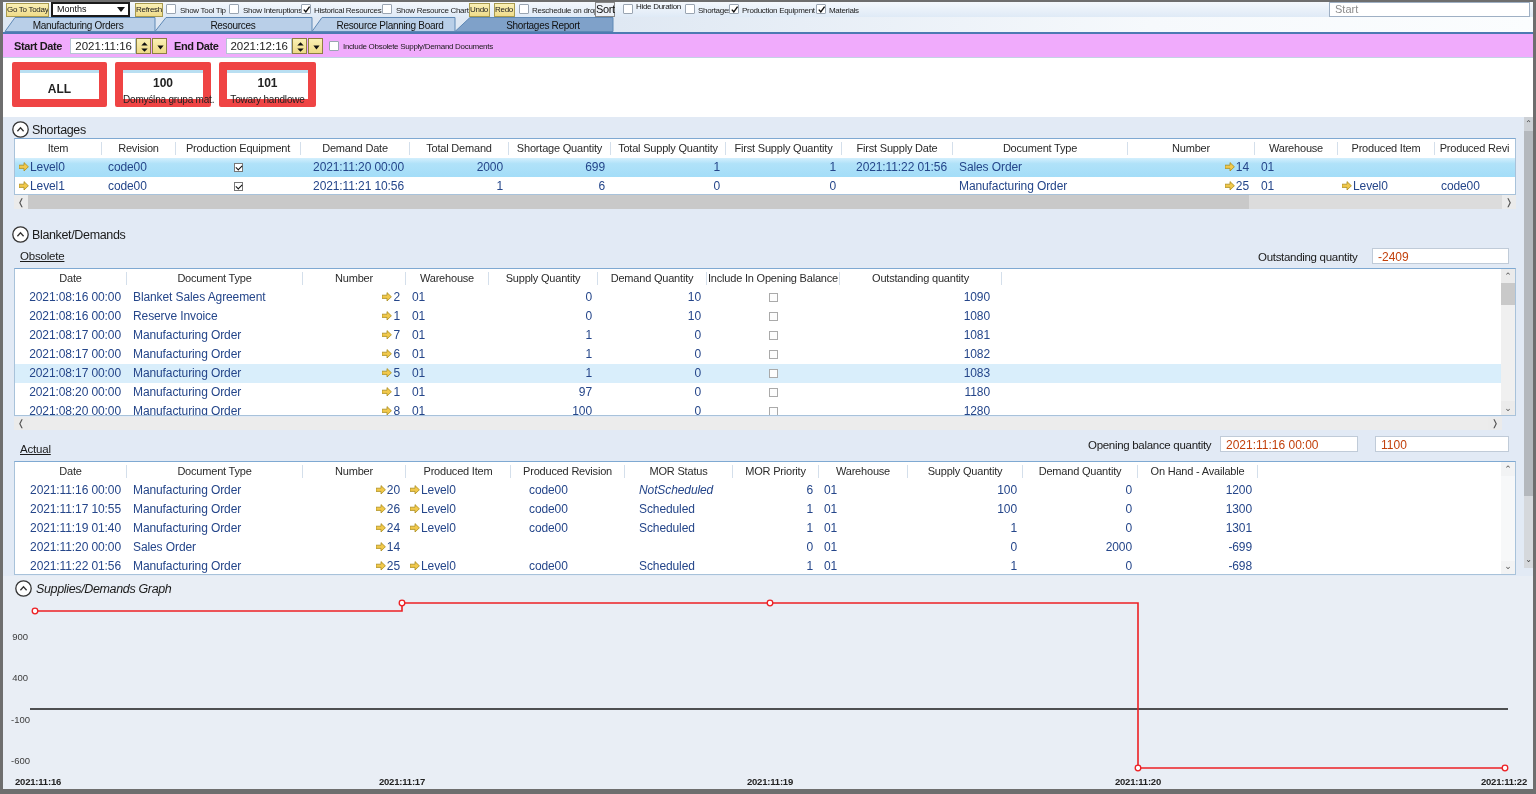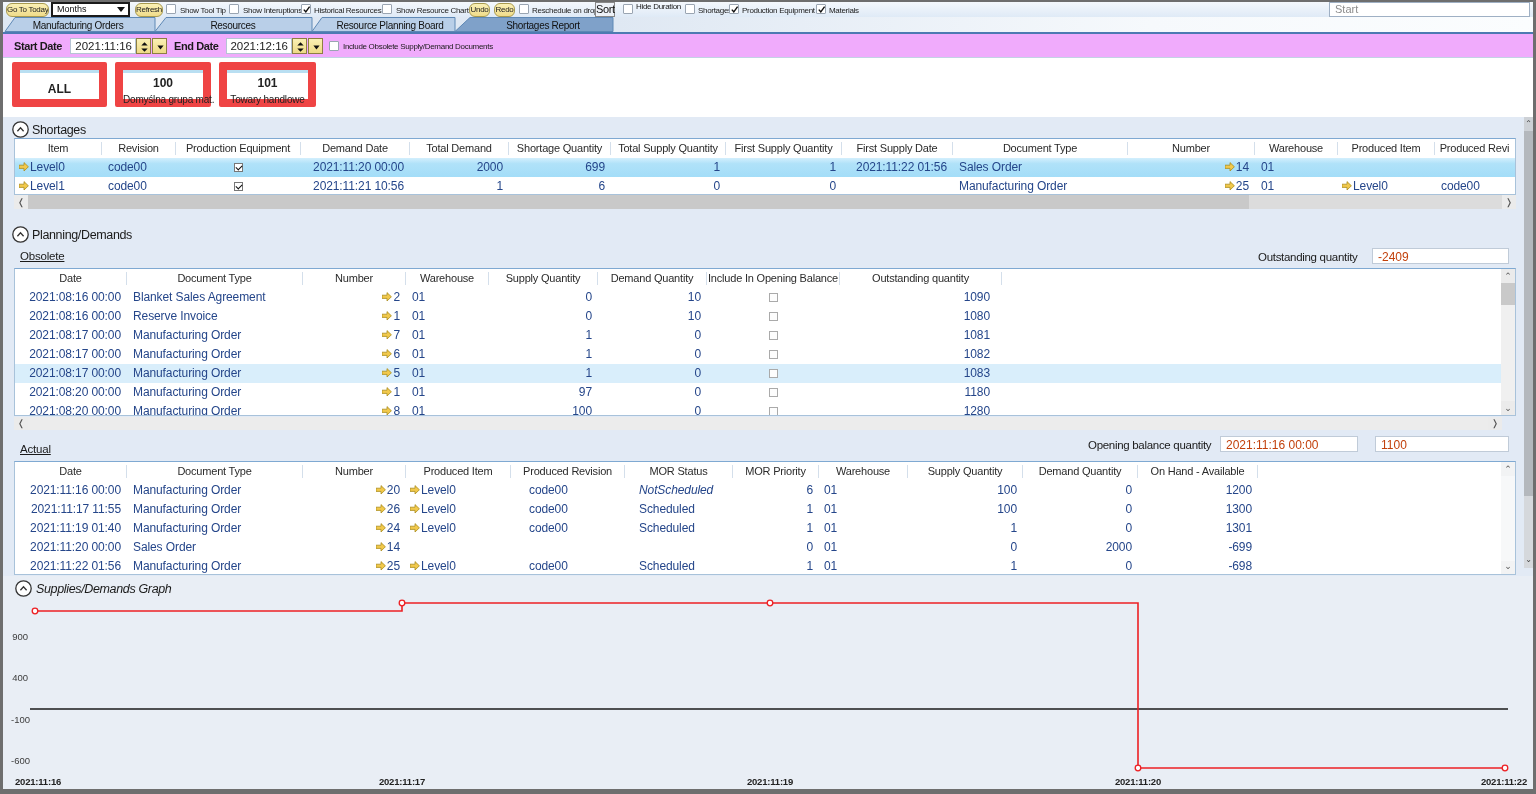--- a/index.html
+++ b/index.html
@@ -3,21 +3,21 @@
 <meta charset="utf-8">
 <style>
 * { margin:0; padding:0; box-sizing:border-box; }
 html,body { width:1536px; height:794px; overflow:hidden; }
 body { font-family:"Liberation Sans", sans-serif; background:#6e6e6e; position:relative; }
 #page { position:absolute; left:0; top:0; width:1536px; height:794px; background:#e2eaf5; overflow:hidden; }
 .abs { position:absolute; }
 .frame { position:absolute; background:#6e6e6e; z-index:50; }
 
 #toolbar { position:absolute; left:3px; top:2px; width:1530px; height:15px; background:linear-gradient(#f4f8fd,#dfeaf6); }
-.ybtn { position:absolute; top:1px; height:14px; background:linear-gradient(#faf0b4,#f0dc8a); border:1px solid #a89a50; border-radius:6px; font-size:8px; letter-spacing:-0.3px; color:#222; text-align:center; line-height:12px; white-space:nowrap; overflow:hidden; }
+.ybtn { position:absolute; top:1px; height:14px; background:linear-gradient(#faf0b4,#f0dc8a); border:1px solid #a89a50; border-radius:0; font-size:8px; letter-spacing:-0.3px; color:#222; text-align:left; line-height:12px; white-space:nowrap; overflow:hidden; }
 .cb { position:absolute; width:10px; height:10px; background:#fff; border:1px solid #9aa5b2; border-radius:1px; }
 .cb svg { position:absolute; left:0px; top:0px; }
 .cblbl { position:absolute; font-size:8px; letter-spacing:-0.3px; color:#1a1a1a; line-height:10px; white-space:nowrap; }
 
 #tabrow { position:absolute; left:3px; top:17px; width:1530px; height:15px; background:linear-gradient(to right,#dfe8f3 0%,#dfe8f3 40%,#f6f9fc 75%,#fbfdfe 100%); }
 
 #daterow { position:absolute; left:3px; top:34px; width:1530px; height:24px; background:#f0abfc; border-bottom:1px solid #c2d2e4; }
 .dlbl { position:absolute; top:6px; font-size:11px; font-weight:bold; letter-spacing:-0.4px; color:#1a1a1a; }
 .dinput { position:absolute; top:4px; height:16px; background:#fff; border:1px solid #b6c4d4; font-size:11.5px; line-height:14px; color:#222; text-align:right; }
 .spin { position:absolute; top:4px; width:15px; height:16px; background:linear-gradient(#faf0b4,#eeda86); border:1px solid #8d7f42; }
@@ -233,21 +233,21 @@
   <div class="hsb" style="left:14px; top:195px; width:1502px; background:#dcdcdc;">
     <div class="sbarrow" style="left:0;">❬</div>
     <div class="sbthumb" style="left:14px; top:0; width:1221px; height:14px;"></div>
     <div class="sbarrow" style="right:0;">❭</div>
   </div>
 
   <svg class="chev" style="left:12px; top:226px;" width="17" height="17">
       <circle cx="8.5" cy="8.5" r="7.7" fill="#fff" stroke="#333" stroke-width="1.3"></circle>
       <path d="M5.4 10.2 L8.5 6.8 L11.6 10.2" stroke="#333" stroke-width="1.3" fill="none"></path>
     </svg>
-  <div class="sechead" style="left:32px; top:228px;">Planning/Demands</div>
+  <div class="sechead" style="left:32px; top:228px;">Blanket/Demands</div>
   <a class="ul" style="left:20px; top:250px;">Obsolete</a>
   <div class="glbl" style="left:1258px; top:251px;">Outstanding quantity</div>
   <div class="ginput" style="left:1372px; top:248px; width:137px;">-2409</div>
   <div class="tbl" id="t2" style="left:14px; top:268px; width:1502px; height:148px; overflow:hidden;">
     <div class="thead">
       <div class="hc" style="width:112px;">Date</div>
       <div class="hc" style="width:176px;">Document Type</div>
       <div class="hc" style="width:103px;">Number</div>
       <div class="hc" style="width:83px;">Warehouse</div>
       <div class="hc" style="width:109px;">Supply Quantity</div>
@@ -379,21 +379,21 @@
           </svg>Level0</div>
         <div class="c l" style="width:114px; padding-left:18px;">code00</div>
         <div class="c l" style="width:108px; padding-left:14px;font-style:italic;">NotScheduled</div>
         <div class="c r" style="width:86px; padding-right:6px;">6</div>
         <div class="c l" style="width:89px; padding-left:5px;">01</div>
         <div class="c r" style="width:115px; padding-right:6px;">100</div>
         <div class="c r" style="width:115px; padding-right:6px;">0</div>
         <div class="c r" style="width:120px; padding-right:6px;">1200</div>
       </div>
 <div class="trow" style="top:38px;">
-        <div class="c r" style="width:112px; padding-right:6px;">2021:11:17 11:55</div>
+        <div class="c r" style="width:112px; padding-right:6px;">2021:11:17 10:55</div>
         <div class="c l" style="width:176px; padding-left:6px;">Manufacturing Order</div>
         <div class="c r" style="width:103px; padding-right:6px;"><svg class="arr" width="10" height="10">
             <use href="#goldarr"></use>
           </svg>26</div>
         <div class="c l" style="width:105px; padding-left:4px;"><svg class="arr" width="10" height="10">
             <use href="#goldarr"></use>
           </svg>Level0</div>
         <div class="c l" style="width:114px; padding-left:18px;">code00</div>
         <div class="c l" style="width:108px; padding-left:14px;">Scheduled</div>
         <div class="c r" style="width:86px; padding-right:6px;">1</div>

